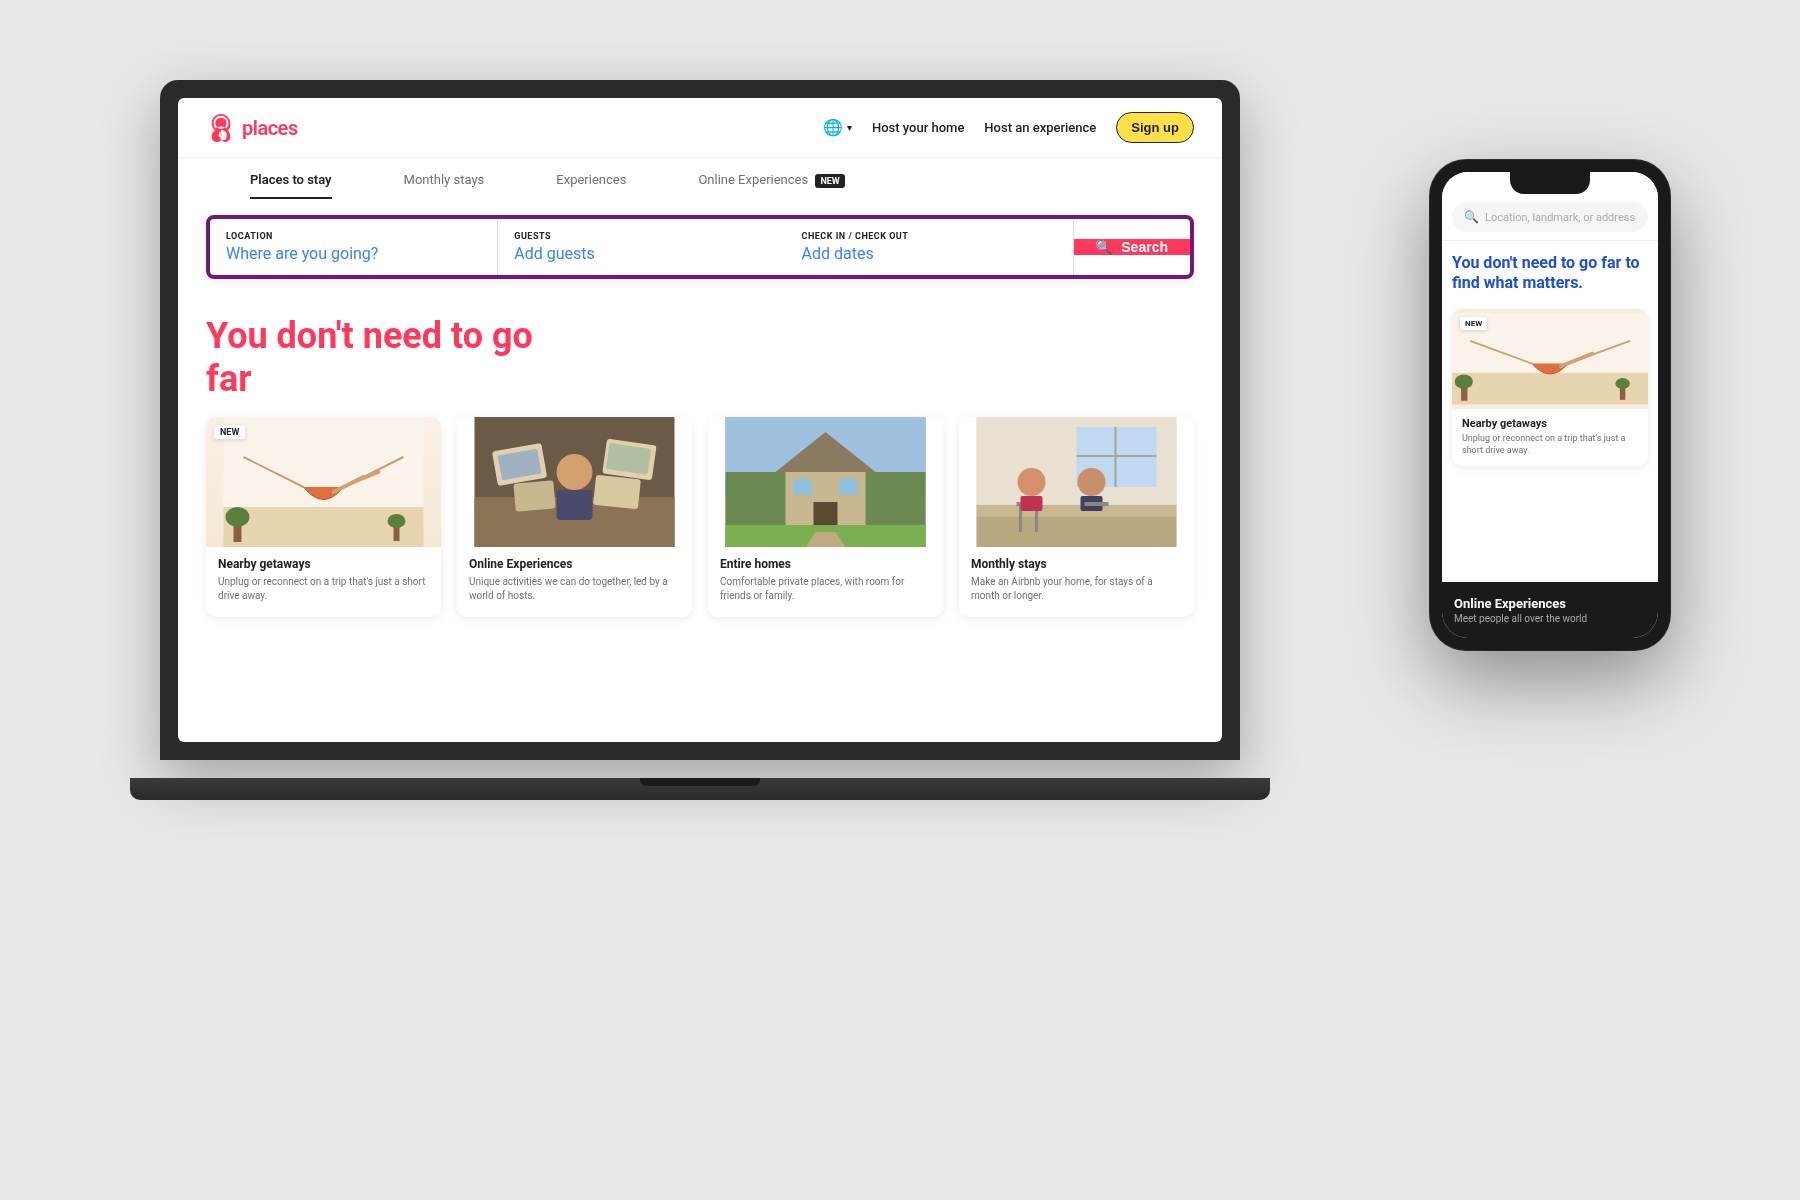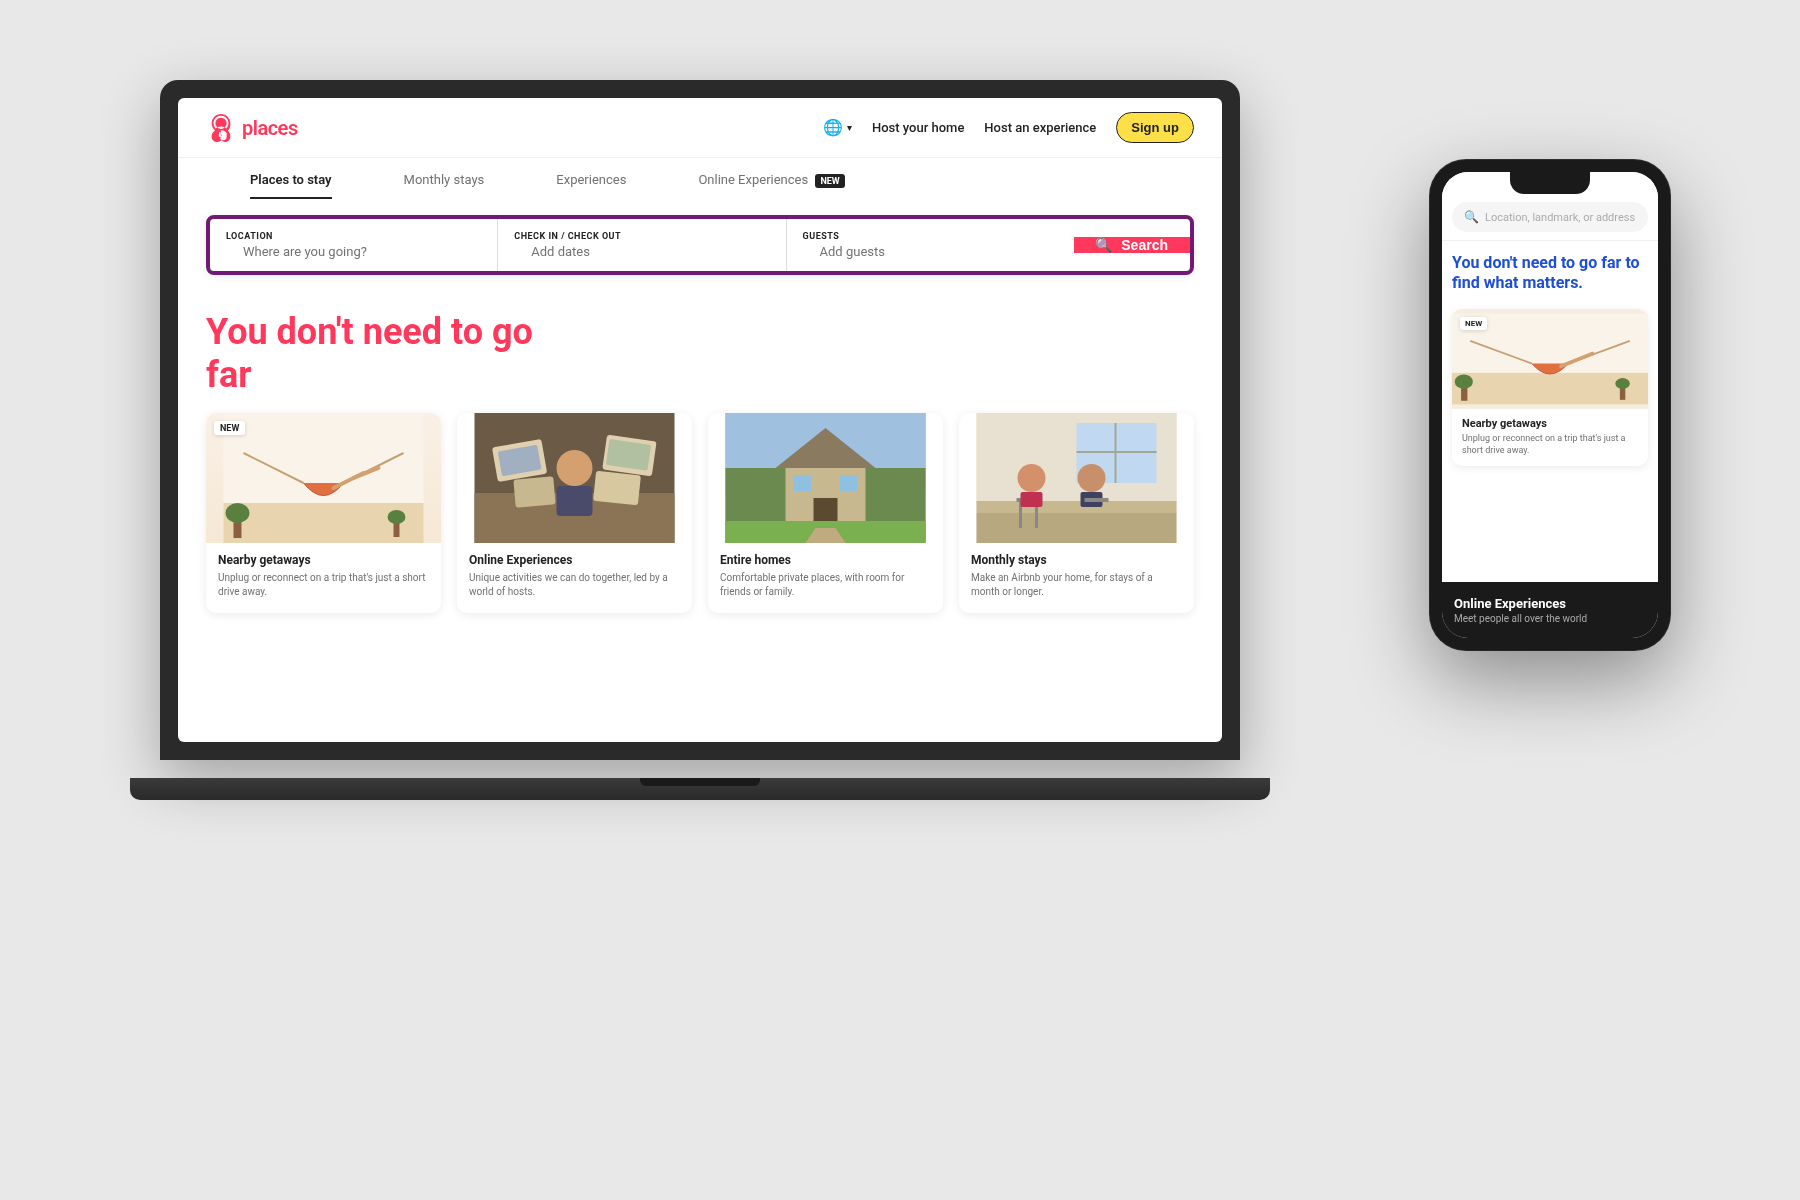--- a/index.html
+++ b/index.html
@@ -194,23 +194,22 @@
     .search-field-label {
       font-size: 9px;
       font-weight: 700;
       color: #222;
       text-transform: uppercase;
       letter-spacing: 0.5px;
       margin-bottom: 3px;
     }
 
     .search-field-value {
-      font-size: 13px;
-      color: #737373;
-      margin-left: 17px;
+      font-size: 16px;
+      color: #3b82f6;
     }
 
     .search-button {
       background: #FF385C;
       border: none;
       padding: 0 22px;
       display: flex;
       align-items: center;
       gap: 8px;
       cursor: pointer;
@@ -465,27 +464,27 @@
             <span class="tab-new-badge">NEW</span>
           </div>
         </div>
 
         <div class="search-bar-container">
           <div class="search-bar">
             <div class="search-field">
               <div class="search-field-label">LOCATION</div>
               <div class="search-field-value">Where are you going?</div>
             </div>
+            <div class="search-field" style="border-right:none;">
+              <div class="search-field-label">GUESTS</div>
+              <div class="search-field-value">Add guests</div>
+            </div>
             <div class="search-field">
               <div class="search-field-label">CHECK IN / CHECK OUT</div>
               <div class="search-field-value">Add dates</div>
-            </div>
-            <div class="search-field" style="border-right:none;">
-              <div class="search-field-label">GUESTS</div>
-              <div class="search-field-value">Add guests</div>
             </div>
             <button class="search-button">
               <span style="font-size:14px;">🔍</span>
               <span>Search</span>
             </button>
           </div>
         </div>
 
         <div class="hero-title">
           <span>You don't need to go far</span><br>

